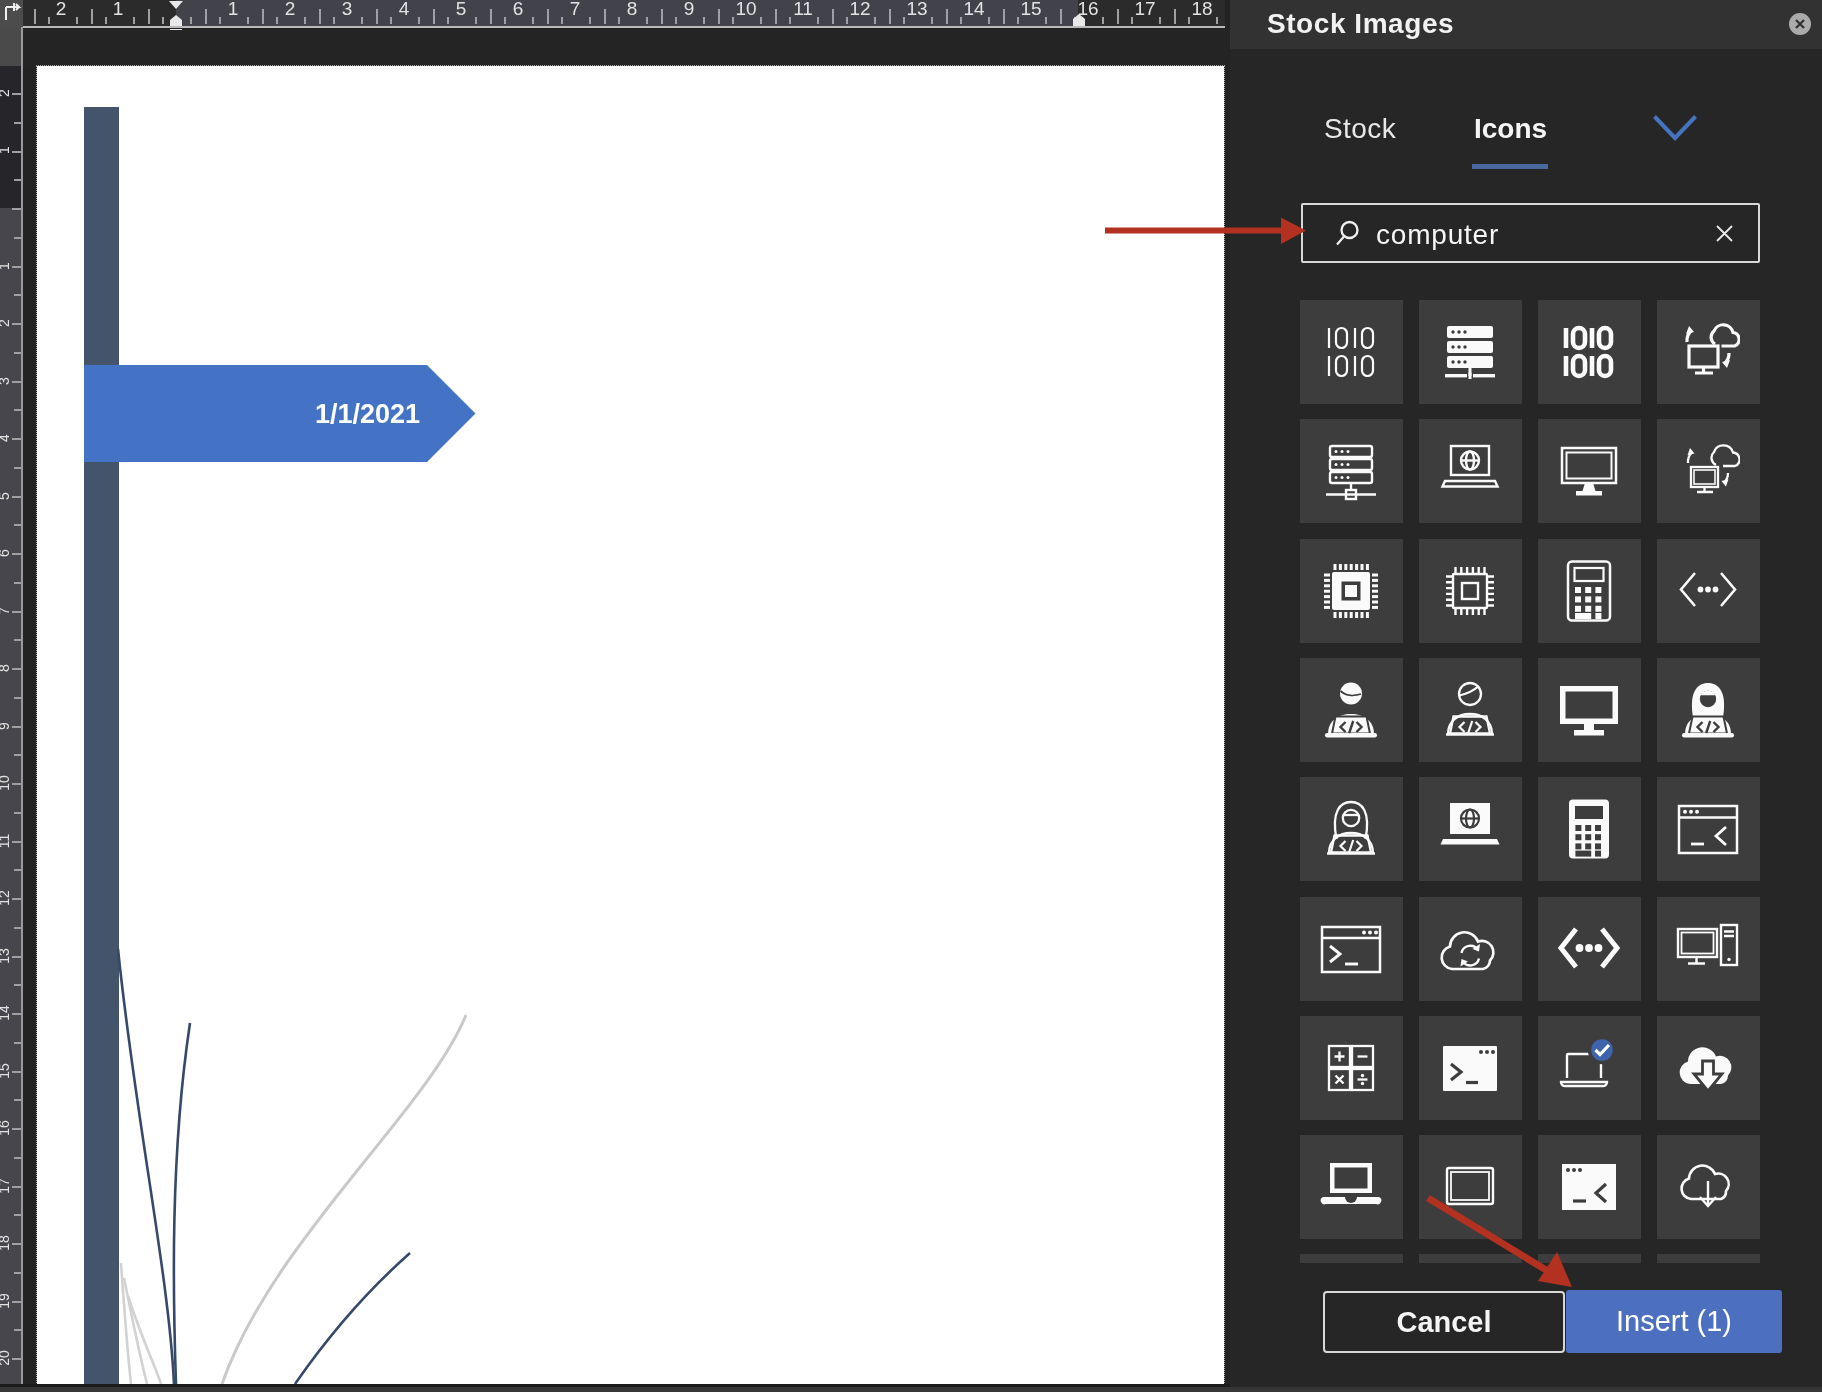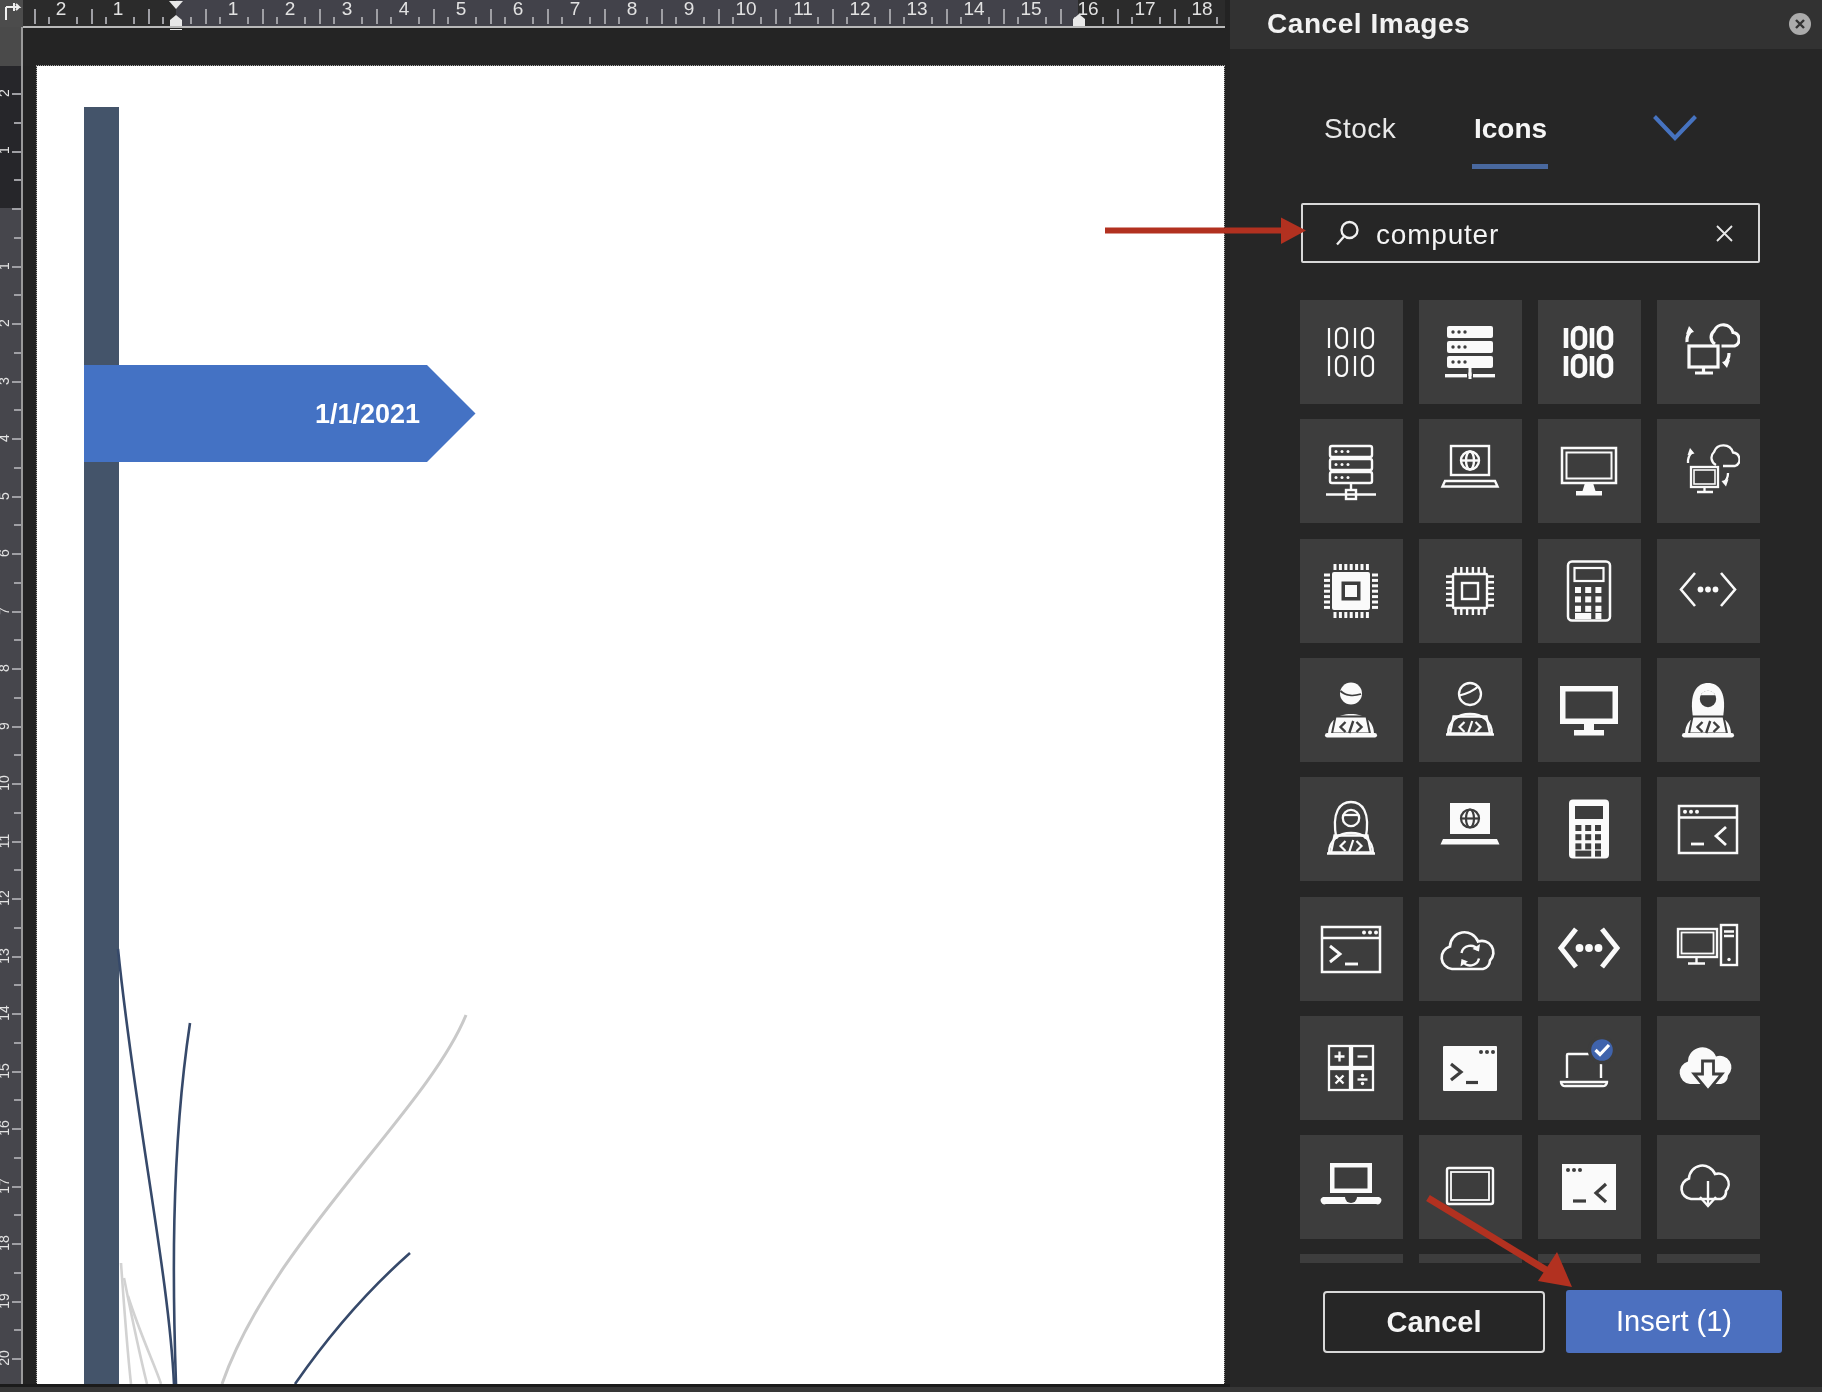--- a/index.html
+++ b/index.html
@@ -223,21 +223,21 @@
   </div>
 
   <div class="abs" style="left:0;top:1384px;width:1230px;height:8px;background:#1b1b1b;"></div>
 </div>
 
 <div class="abs" style="left:0;top:1387px;width:1822px;height:5px;background:#363636;"></div>
 
 <div class="abs" id="panel" style="left:1230px;top:0;width:592px;height:1387px;background:#262626;">
 
   <div class="abs" style="left:0;top:0;width:592px;height:49px;background:#323232;"></div>
-  <div class="abs" style="left:37px;top:8px;font-size:28px;font-weight:bold;letter-spacing:0.55px;color:#f2f2f2;">Cancel Images</div>
+  <div class="abs" style="left:37px;top:8px;font-size:28px;font-weight:bold;letter-spacing:0.55px;color:#f2f2f2;">Stock Images</div>
 
   <svg class="abs" style="left:558px;top:12px;" width="24" height="24" viewBox="0 0 24 24">
     <circle cx="12" cy="12" r="11" fill="#ababab"></circle>
     <path d="M8 8 L16 16 M16 8 L8 16" stroke="#333333" stroke-width="2.4"></path>
   </svg>
 
   <div class="abs" style="left:94px;top:113px;font-size:28px;letter-spacing:0.4px;color:#e8e8e8;">Stock</div>
   <div class="abs" style="left:244px;top:113px;font-size:28px;font-weight:bold;color:#f5f5f5;">Icons</div>
   <div class="abs" style="left:242px;top:164px;width:76px;height:5px;background:#49689e;"></div>
   <svg class="abs" style="left:422px;top:114px;" width="46" height="30" viewBox="0 0 46 30">
@@ -711,21 +711,21 @@
             <path d="M24 42 L32 51 L40 42"></path>
           </g>
         </svg>
       </div>
       <div style="position: absolute; width: 103px; height: 9px; background: rgb(61, 61, 61); left: 69.5px; top: 1254.4px;"></div>
       <div style="position: absolute; width: 103px; height: 9px; background: rgb(61, 61, 61); left: 188.5px; top: 1254.4px;"></div>
       <div style="position: absolute; width: 103px; height: 9px; background: rgb(61, 61, 61); left: 307.5px; top: 1254.4px;"></div>
       <div style="position: absolute; width: 103px; height: 9px; background: rgb(61, 61, 61); left: 426.5px; top: 1254.4px;"></div>
     </div>
 
-  <div class="abs" style="left:93px;top:1291px;width:222px;height:62px;border:2px solid #d8d8d8;border-radius:4px;
+  <div class="abs" style="left:93px;top:1291px;width:242px;height:62px;border:2px solid #d8d8d8;border-radius:4px;
         display:flex;align-items:center;justify-content:center;font-size:29px;font-weight:bold;color:#f5f5f5;">Cancel</div>
   <div class="abs" style="left:336px;top:1290px;width:216px;height:63px;background:#4c70bf;border-radius:3px;
         display:flex;align-items:center;justify-content:center;font-size:29px;font-weight:normal;color:#ffffff;">Insert&nbsp;(1)</div>
 </div>
 
 <svg class="abs" style="left:0;top:0;pointer-events:none;" width="1822" height="1392" viewBox="0 0 1822 1392">
   <g fill="#b23120">
     <rect x="1105" y="227.5" width="178" height="6"></rect>
     <path d="M1281 217.5 L1306 230.5 L1281 244 Z"></path>
   </g>

